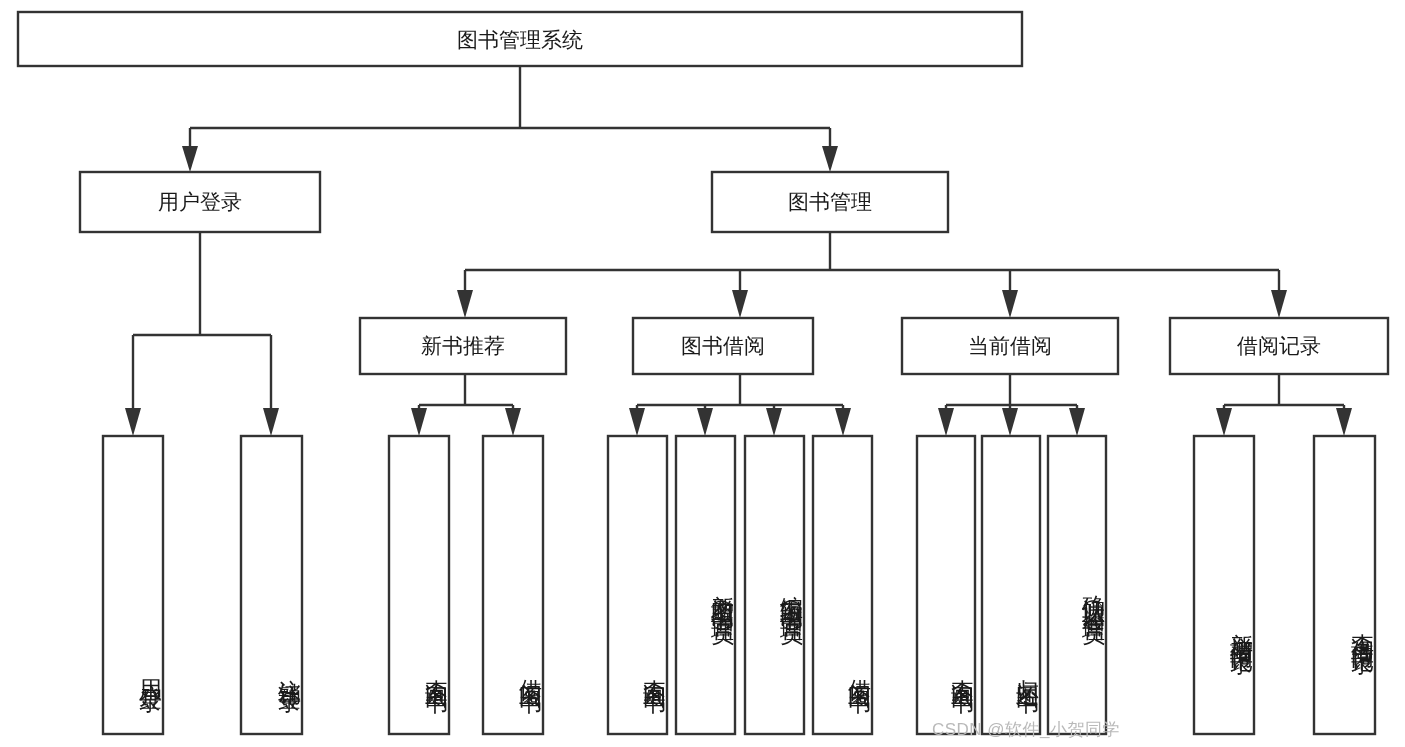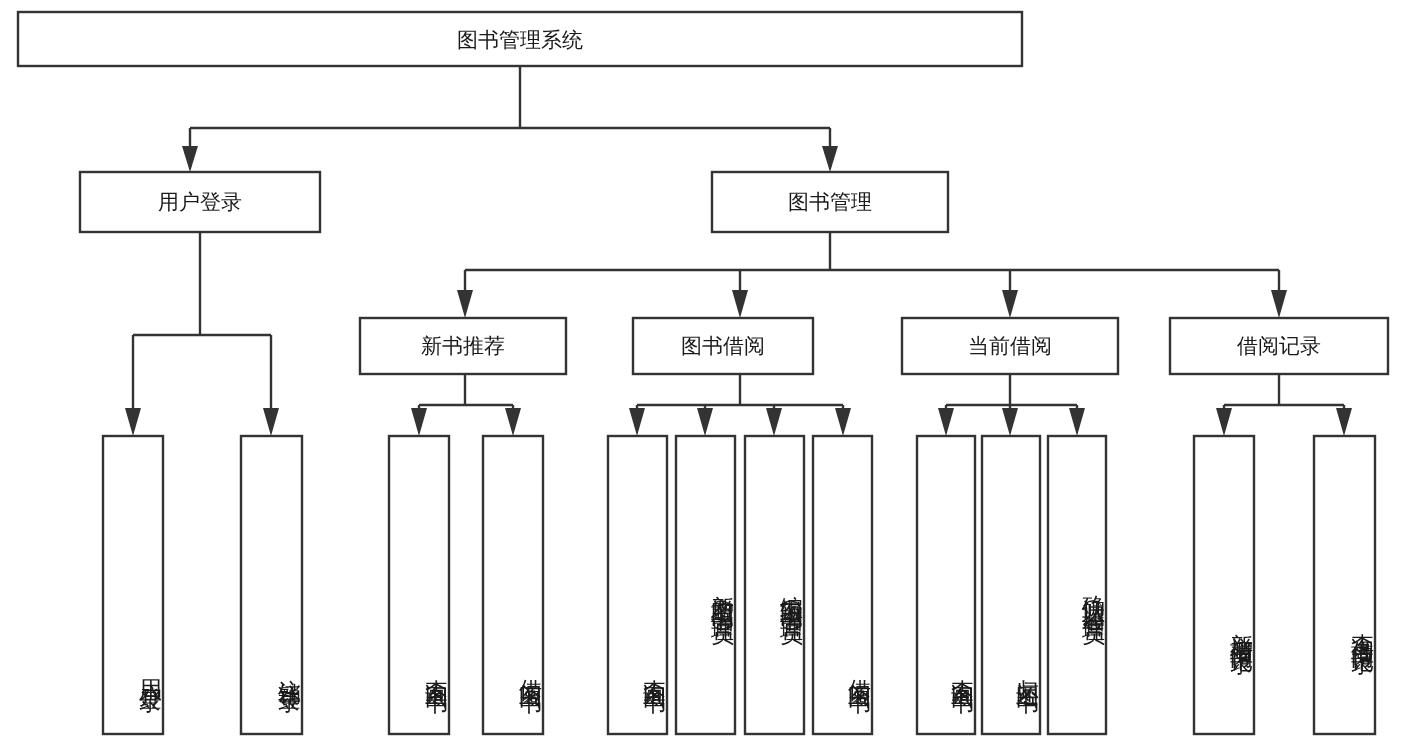--- a/index.html
+++ b/index.html
@@ -195,13 +195,14 @@
   <div class="vlabel-wrap" style="left:745px; top:436px; width:59px; height:298px; padding-top:10px;">编辑图书（管理员）</div>
   <div class="vlabel-wrap" style="left:813px; top:436px; width:59px; height:298px; padding-top:84px;">借阅图书</div>
 
   <div class="vlabel-wrap" style="left:917px; top:436px; width:58px; height:298px; padding-top:84px;">查询图书</div>
   <div class="vlabel-wrap" style="left:982px; top:436px; width:58px; height:298px; padding-top:84px;">归还图书</div>
   <div class="vlabel-wrap" style="left:1048px; top:436px; width:58px; height:298px; padding-top:10px;">确认归还（管理员）</div>
 
   <div class="vlabel-wrap" style="left:1194px; top:436px; width:60px; height:298px; padding-top:42px;">新增借阅记录</div>
   <div class="vlabel-wrap" style="left:1314px; top:436px; width:61px; height:298px; padding-top:42px;">查询借阅记录</div>
 
+  <div id="watermark">CSDN @软件_小贺同学</div>
 </div>
 
 </body></html>

